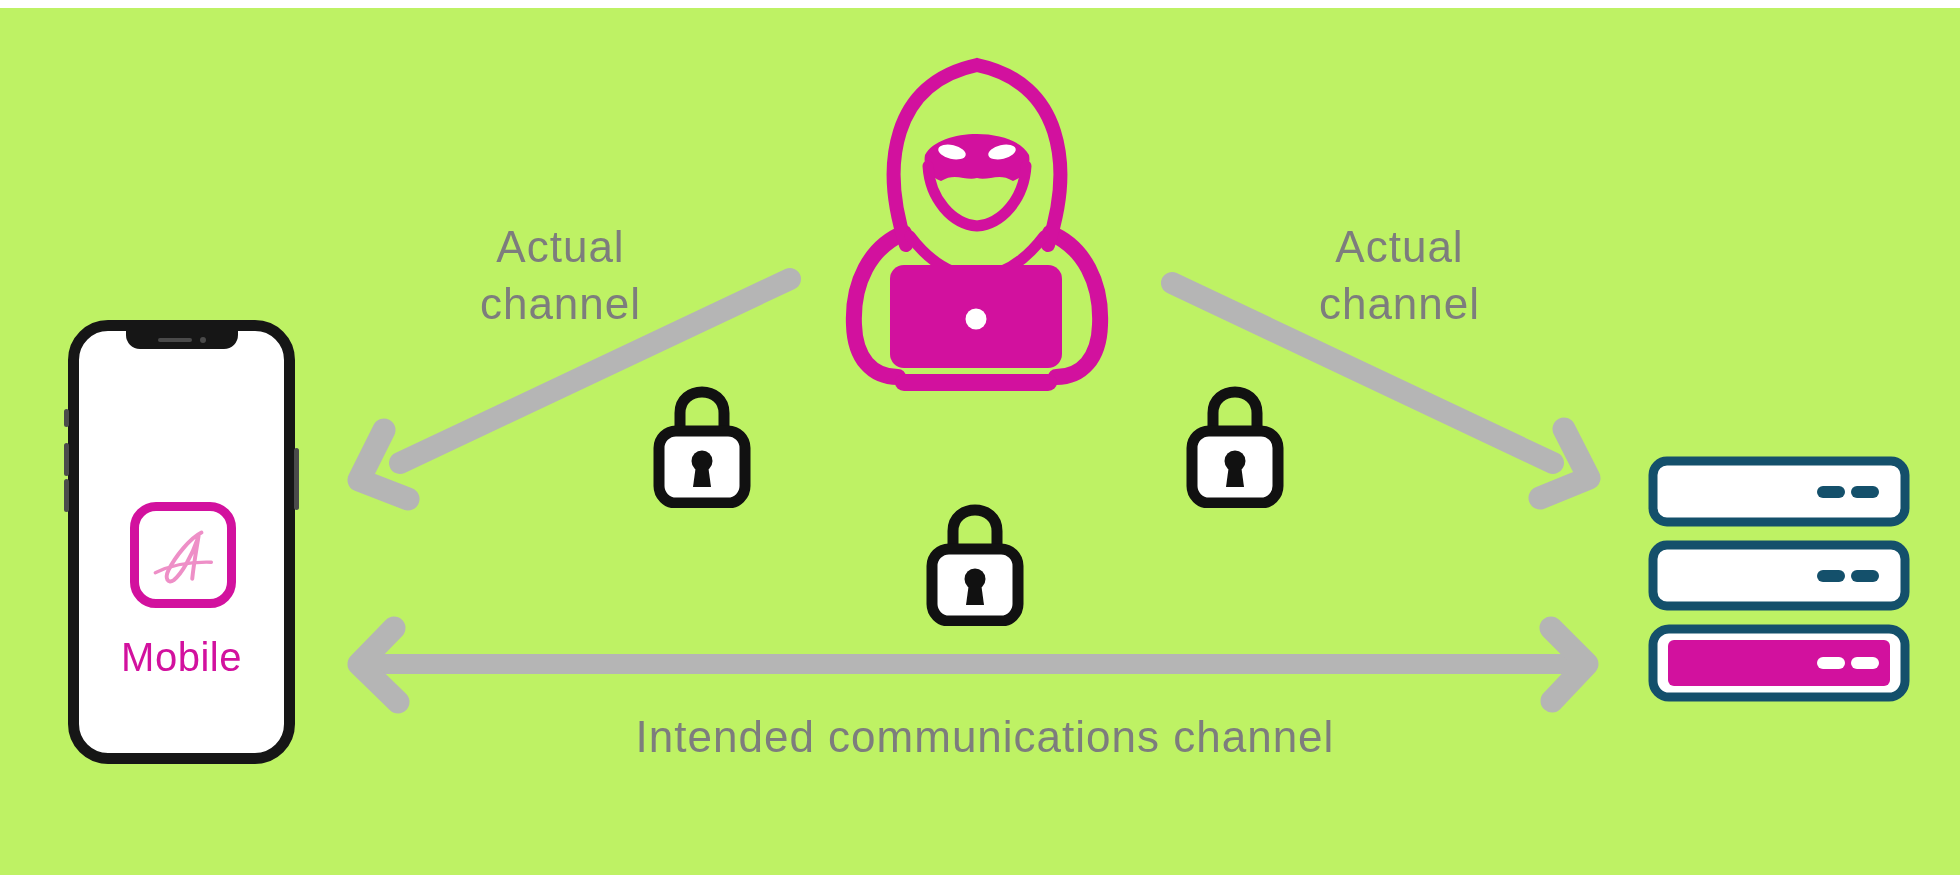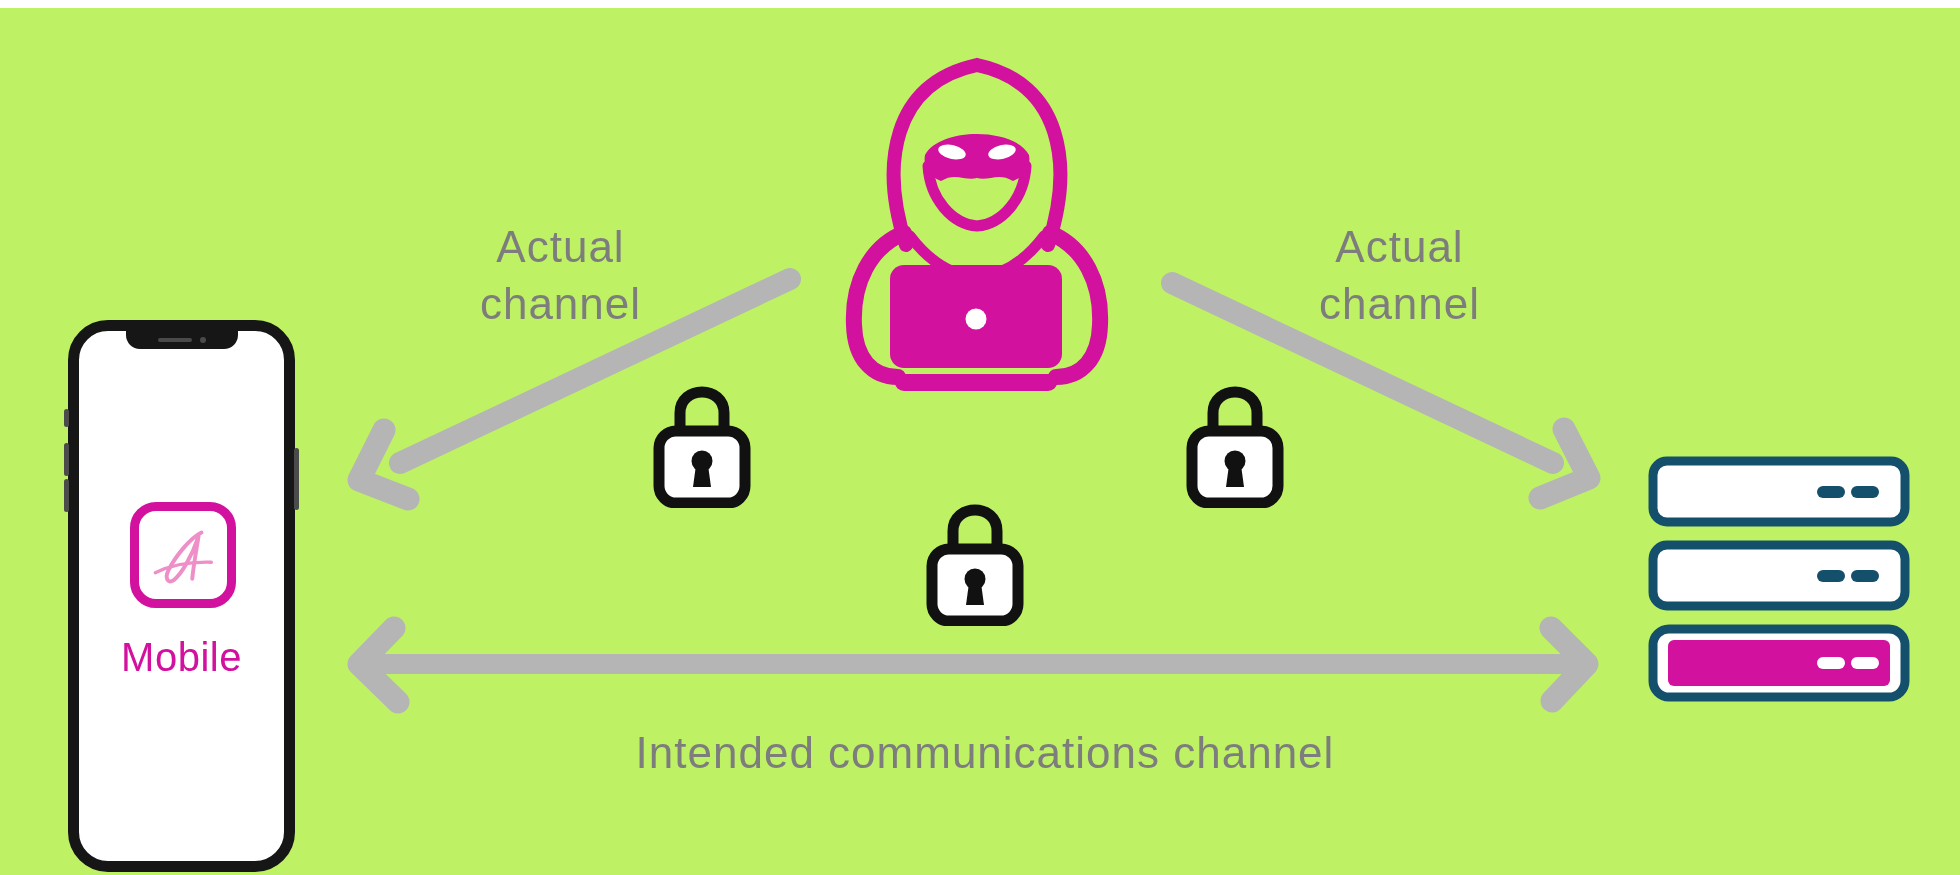--- a/index.html
+++ b/index.html
@@ -23,25 +23,25 @@
   .channel-label{
     color:var(--text-gray);
     text-align:center;
     font-size:44px;
     line-height:1.30;
     letter-spacing:1px;
     font-weight:400;
   }
   .label-actual-left{left:438px;top:210px;width:245px;}
   .label-actual-right{left:1277px;top:210px;width:245px;}
-  .label-intended{left:570px;top:716px;width:830px;}
+  .label-intended{left:570px;top:700px;width:830px;}
 
   
   .phone{
-    left:68px;top:312px;width:227px;height:552px;
+    left:68px;top:312px;width:227px;height:444px;
     border:11px solid var(--phone-black);
     border-radius:40px;
     background:#ffffff;
     box-sizing:border-box;
   }
   .notch{
     position:absolute;left:50%;top:-1px;transform:translateX(-50%);
     width:112px;height:19px;background:var(--phone-black);
     border-radius:0 0 14px 14px;
   }

